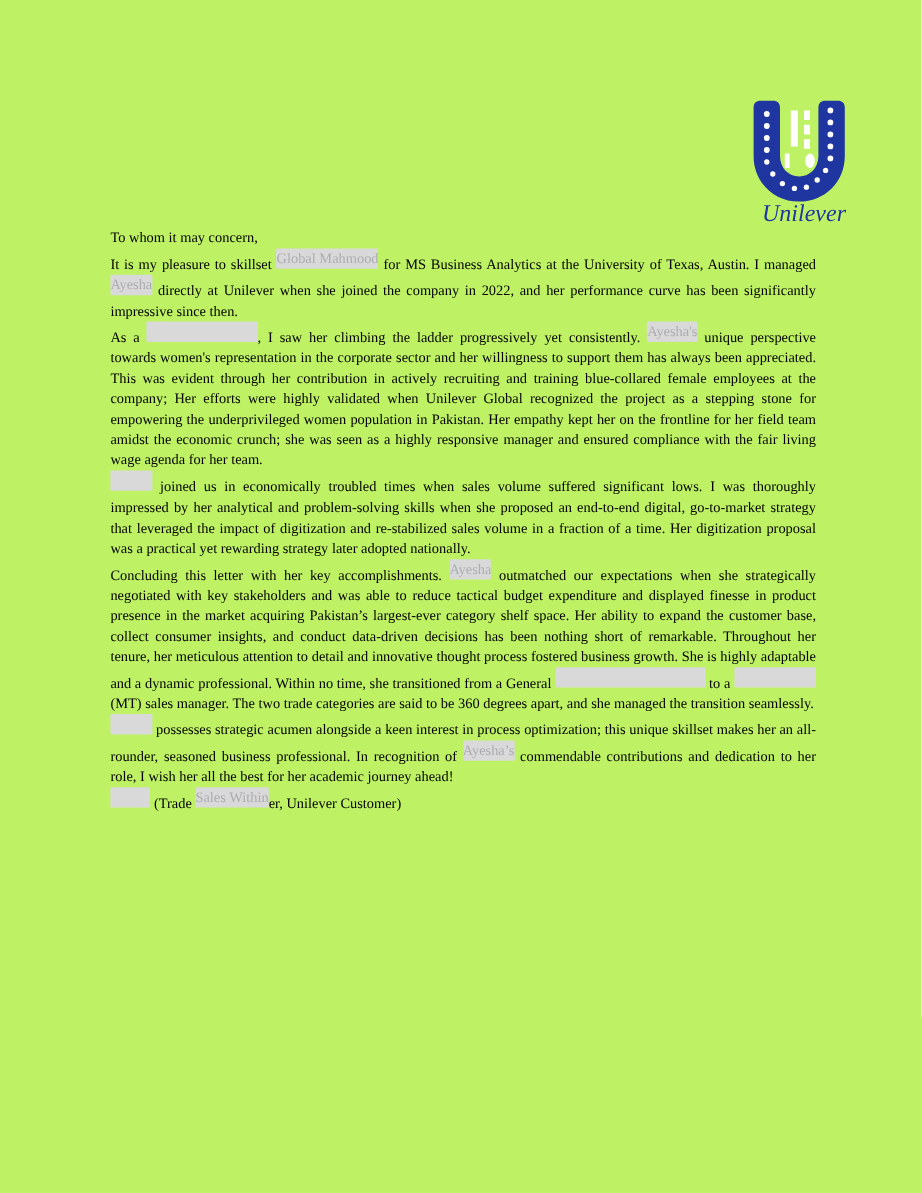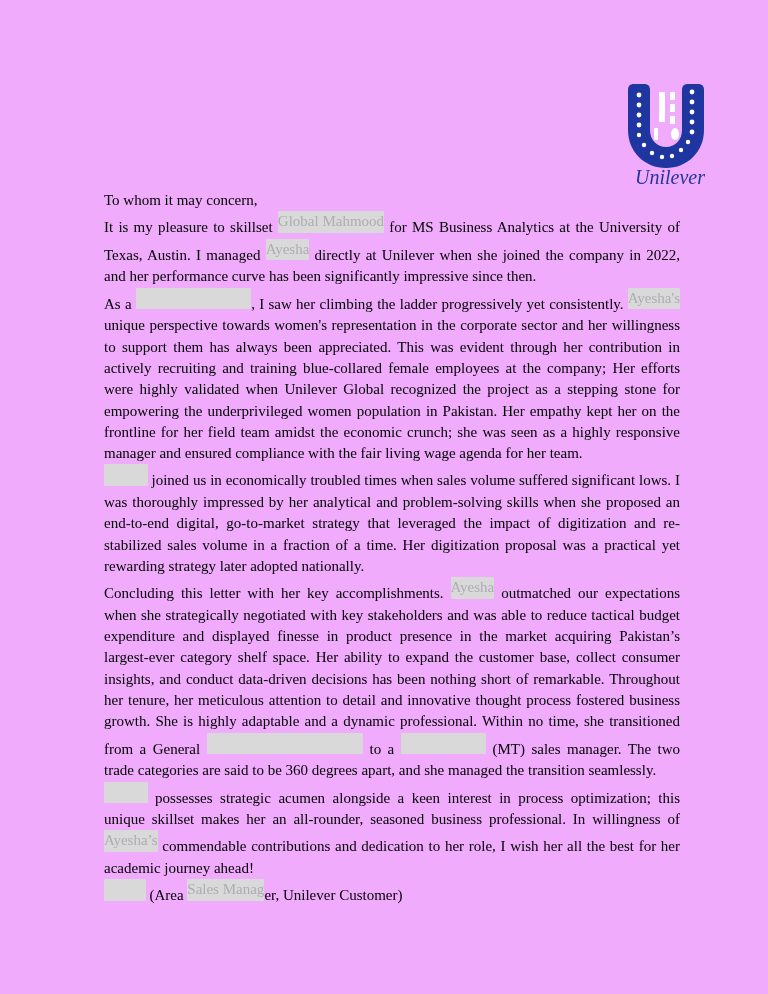--- a/index.html
+++ b/index.html
@@ -12,39 +12,39 @@
     height: 994px;
     font-family: "Liberation Serif", serif;
     color: #000000;
     position: relative;
     overflow: hidden;
   }
   .page {
     position: relative;
     width: 768px;
     height: 994px;
-    background: #f0abfc;
+    background: #bef264;
   }
   .logo-wrap {
     position: absolute;
     top: 78px;
     left: 618px;
     width: 104px;
     height: 110px;
   }
   .logo-wrap svg { display: block; }
   .letter-body {
     position: absolute;
     left: 88px;
     top: 190px;
     width: 592px;
   }
   p.para {
-    margin: 0 0 0 16px;
-    font-size: 15px;
+    margin: 0 0 0 4px;
+    font-size: 12px;
     line-height: 1.42;
     text-align: justify;
     text-justify: inter-word;
   }
   .salutation {
     margin-bottom: 42px;
     text-align: left;
   }
   .gap {
     margin-bottom: 17px;
@@ -125,22 +125,22 @@
 
     <p class="para gap">
       <span class="redact blank">Ayesha</span><span> joined us in economically troubled times when sales volume suffered significant lows. I was thoroughly impressed by her analytical and problem-solving skills when she proposed an end-to-end digital, go-to-market strategy that leveraged the impact of digitization and re-stabilized sales volume in a fraction of a time. Her digitization proposal was a practical yet rewarding strategy later adopted nationally.</span>
     </p>
 
     <p class="para gap">
       <span>Concluding this letter with her key accomplishments. </span><span class="redact">Ayesha</span><span> outmatched our expectations when she strategically negotiated with key stakeholders and was able to reduce tactical budget expenditure and displayed finesse in product presence in the market acquiring Pakistan’s largest-ever category shelf space. Her ability to expand the customer base, collect consumer insights, and conduct data-driven decisions has been nothing short of remarkable. Throughout her tenure, her meticulous attention to detail and innovative thought process fostered business growth. She is highly adaptable and a dynamic professional. Within no time, she transitioned from a General </span><span class="redact blank">Trade (GT) sales manager</span><span> to a </span><span class="redact blank">Modern Trade</span><span> (MT) sales manager. The two trade categories are said to be 360 degrees apart, and she managed the transition seamlessly.</span>
     </p>
 
     <p class="para gap">
-      <span class="redact blank">Ayesha</span><span> possesses strategic acumen alongside a keen interest in process optimization; this unique skillset makes her an all-rounder, seasoned business professional. In willingness of </span><span class="redact">Ayesha’s</span><span> commendable contributions and dedication to her role, I wish her all the best for her academic journey ahead!</span>
+      <span class="redact blank">Ayesha</span><span> possesses strategic acumen alongside a keen interest in process optimization; this unique skillset makes her an all-rounder, seasoned business professional. In recognition of </span><span class="redact">Ayesha’s</span><span> commendable contributions and dedication to her role, I wish her all the best for her academic journey ahead!</span>
     </p>
 
 
     <p class="para signature-line">
-      <span class="redact blank">Manag</span><span> (Area </span><span class="redact">Sales Manag</span><span>er, Unilever Customer)</span>
+      <span class="redact blank">Manag</span><span> (Trade </span><span class="redact">Sales Within</span><span>er, Unilever Customer)</span>
     </p>
 
   </div>
 </div>
 
 </body></html>

